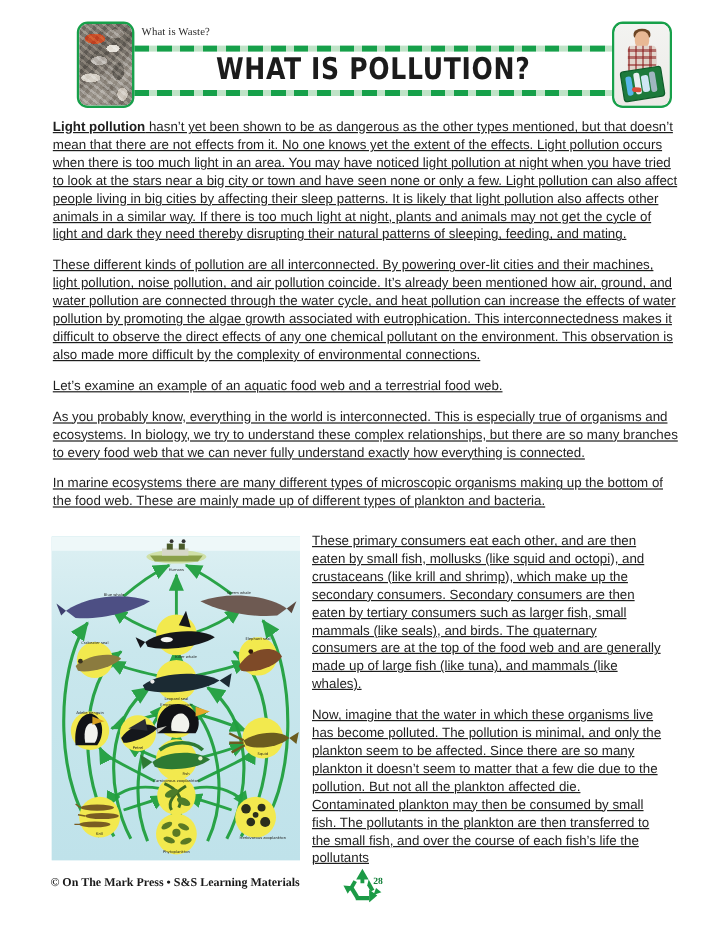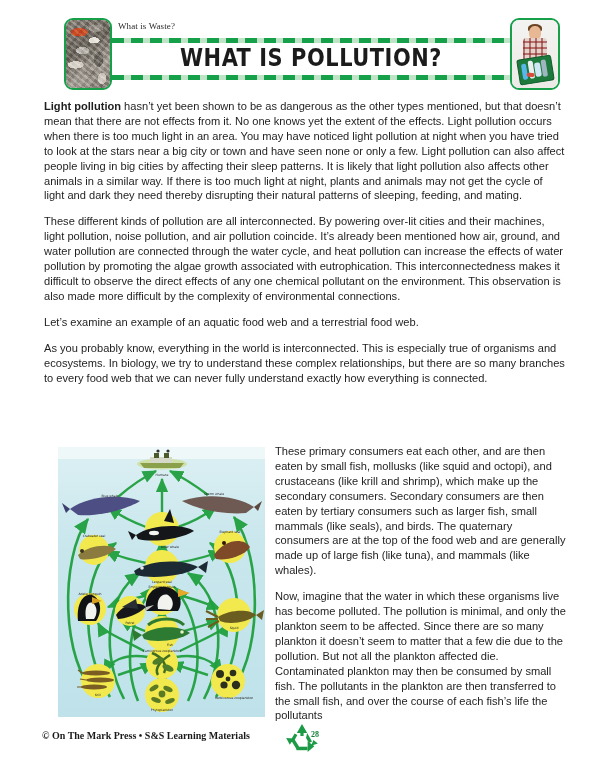--- a/index.html
+++ b/index.html
@@ -186,27 +186,28 @@
     left: 44px;
     top: 99px;
     width: 522px;
   }
   p.para {
     margin: 0 0 11px 0;
     font-size: 11.1px;
     line-height: 14.9px;
     color: #1e1e1e;
     text-align: left;
+    text-decoration: underline;
   }
   p.para b { font-weight: bold; }
 
   
   .cols {
     position: absolute;
-    left: 44px;
+    left: 29px;
     top: 444px;
     width: 522px;
     height: 275px;
   }
   .figure {
     position: absolute;
     left: 14px;
     top: 3px;
     width: 207px;
     height: 270px;
@@ -312,20 +313,21 @@
     <p class="para">
       <b>Light pollution</b><span> hasn’t yet been shown to be as dangerous as the other types mentioned, but that doesn’t mean that there are not effects from it. No one knows yet the extent of the effects. Light pollution occurs when there is too much light in an area. You may have noticed light pollution at night when you have tried to look at the stars near a big city or town and have seen none or only a few. Light pollution can also affect people living in big cities by affecting their sleep patterns. It is likely that light pollution also affects other animals in a similar way. If there is too much light at night, plants and animals may not get the cycle of light and dark they need thereby disrupting their natural patterns of sleeping, feeding, and mating.</span>
     </p>
 
     <p class="para">These different kinds of pollution are all interconnected. By powering over-lit cities and their machines, light pollution, noise pollution, and air pollution coincide. It’s already been mentioned how air, ground, and water pollution are connected through the water cycle, and heat pollution can increase the effects of water pollution by promoting the algae growth associated with eutrophication. This interconnectedness makes it difficult to observe the direct effects of any one chemical pollutant on the environment. This observation is also made more difficult by the complexity of environmental connections.</p>
 
     <p class="para">Let’s examine an example of an aquatic food web and a terrestrial food web.</p>
 
     <p class="para">As you probably know, everything in the world is interconnected. This is especially true of organisms and ecosystems. In biology, we try to understand these complex relationships, but there are so many branches to every food web that we can never fully understand exactly how everything is connected.</p>
 
+    <p class="para">In marine ecosystems there are many different types of microscopic organisms making up the bottom of the food web. These are mainly made up of different types of plankton and bacteria.</p>
   </div>
 
   <div class="cols">
 
     <div class="figure">
       <svg width="207" height="270" viewBox="0 0 207 270" xmlns="http://www.w3.org/2000/svg">
         <defs>
           <marker id="ah" markerWidth="7" markerHeight="7" refX="5.5" refY="2.6" orient="auto">
             <path d="M0,0 L6,2.6 L0,5.2 Z" fill="#21a03f"></path>
           </marker>

